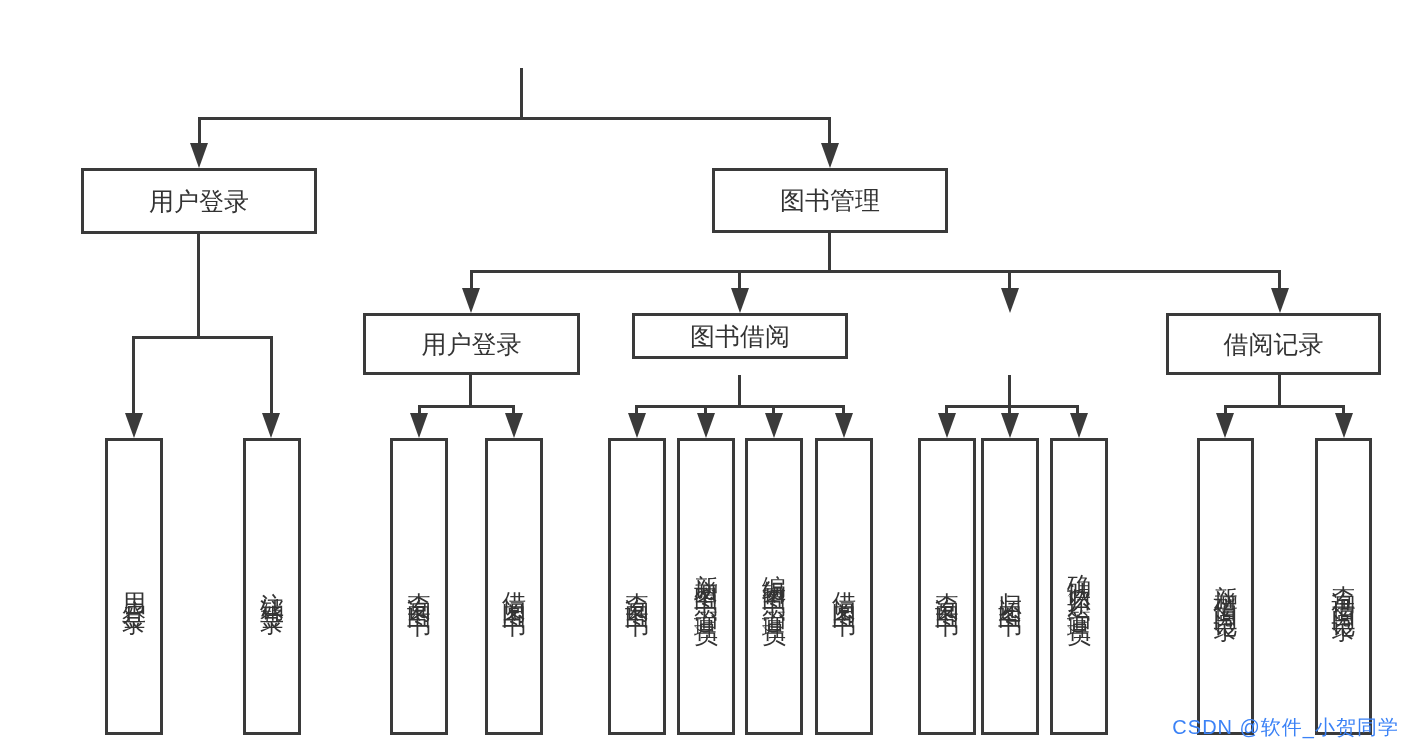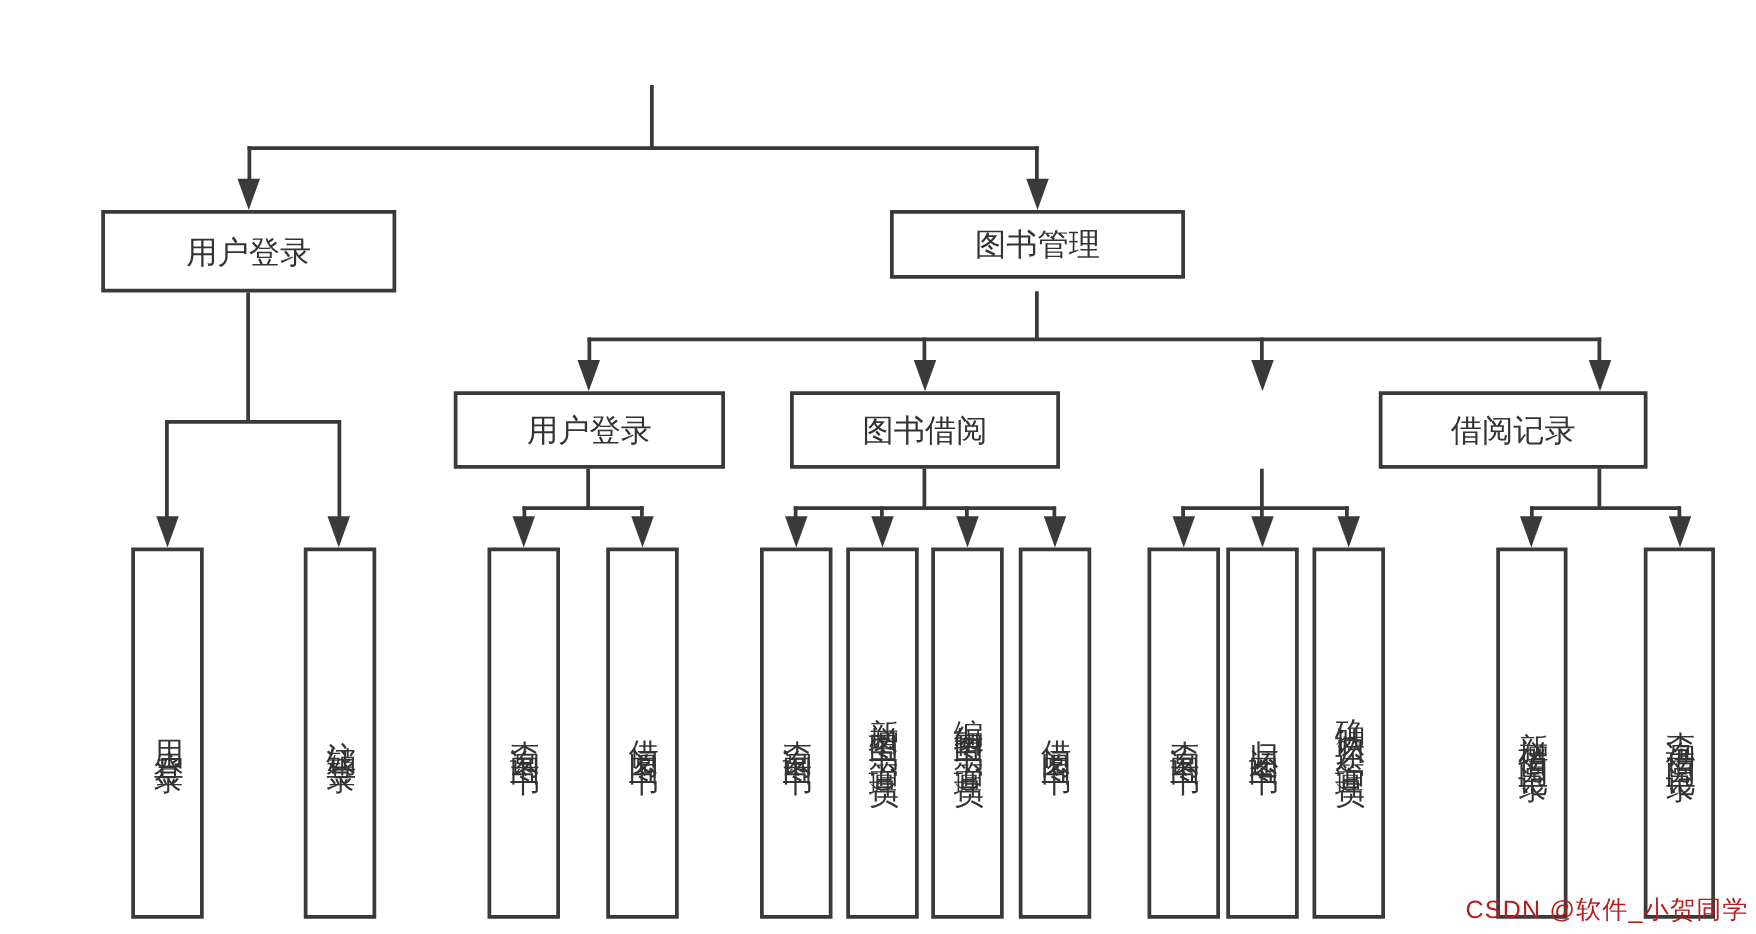--- a/index.html
+++ b/index.html
@@ -23,60 +23,60 @@
   .hline{height:3px;}
   .vline{width:3px;}
   .arrowhead{
     position:absolute;width:0;height:0;
     border-left:9px solid transparent;
     border-right:9px solid transparent;
     border-top:25px solid #3a3a3a;
   }
   .watermark{
     position:absolute;right:6px;top:714px;
-    font-size:20px;color:#b91c1c;letter-spacing:1px;z-index:5;
+    font-size:20px;color:#3b82f6;letter-spacing:1px;z-index:5;
   }
 </style>
 </head>
 <body>
 
 <div id="canvas">
 
 
   <div class="vline" style="left:520px;top:68px;height:50px;"></div>
   <div class="hline" style="left:198px;top:117px;width:633px;"></div>
   <div class="vline" style="left:198px;top:117px;height:30px;"></div>
   <div class="arrowhead" style="left:190px;top:143px;"></div>
   <div class="vline" style="left:828px;top:117px;height:30px;"></div>
   <div class="arrowhead" style="left:821px;top:143px;"></div>
 
   <div class="box" style="left:81px;top:168px;width:236px;height:66px;">用户登录</div>
-  <div class="box" style="left:712px;top:168px;width:236px;height:55px;">图书管理</div>
+  <div class="box" style="left:712px;top:168px;width:236px;height:65px;">图书管理</div>
 
   <div class="vline" style="left:197px;top:234px;height:104px;"></div>
   <div class="hline" style="left:132px;top:336px;width:140px;"></div>
   <div class="vline" style="left:132px;top:336px;height:84px;"></div>
   <div class="arrowhead" style="left:125px;top:413px;"></div>
   <div class="vline" style="left:270px;top:336px;height:84px;"></div>
   <div class="arrowhead" style="left:262px;top:413px;"></div>
 
   <div class="vline" style="left:828px;top:233px;height:39px;"></div>
   <div class="hline" style="left:470px;top:270px;width:811px;"></div>
   <div class="vline" style="left:470px;top:270px;height:23px;"></div>
   <div class="arrowhead" style="left:462px;top:288px;"></div>
   <div class="vline" style="left:738px;top:270px;height:23px;"></div>
   <div class="arrowhead" style="left:731px;top:288px;"></div>
   <div class="vline" style="left:1008px;top:270px;height:23px;"></div>
   <div class="arrowhead" style="left:1001px;top:288px;"></div>
   <div class="vline" style="left:1278px;top:270px;height:23px;"></div>
   <div class="arrowhead" style="left:1271px;top:288px;"></div>
 
   <div class="box" style="left:363px;top:313px;width:217px;height:62px;">用户登录</div>
-  <div class="box" style="left:632px;top:313px;width:216px;height:62px;">图书借阅</div>
-  <div class="box" style="left:1103px;top:313px;width:215px;height:62px;">借阅记录</div>
+  <div class="box" style="left:632px;top:313px;width:216px;height:46px;">图书借阅</div>
+  <div class="box" style="left:1166px;top:313px;width:215px;height:62px;">借阅记录</div>
 
   <div class="vline" style="left:469px;top:375px;height:33px;"></div>
   <div class="hline" style="left:418px;top:405px;width:97px;"></div>
   <div class="vline" style="left:418px;top:405px;height:15px;"></div>
   <div class="arrowhead" style="left:410px;top:413px;"></div>
   <div class="vline" style="left:512px;top:405px;height:15px;"></div>
   <div class="arrowhead" style="left:505px;top:413px;"></div>
 
   <div class="vline" style="left:738px;top:375px;height:33px;"></div>
   <div class="hline" style="left:635px;top:405px;width:209px;"></div>

